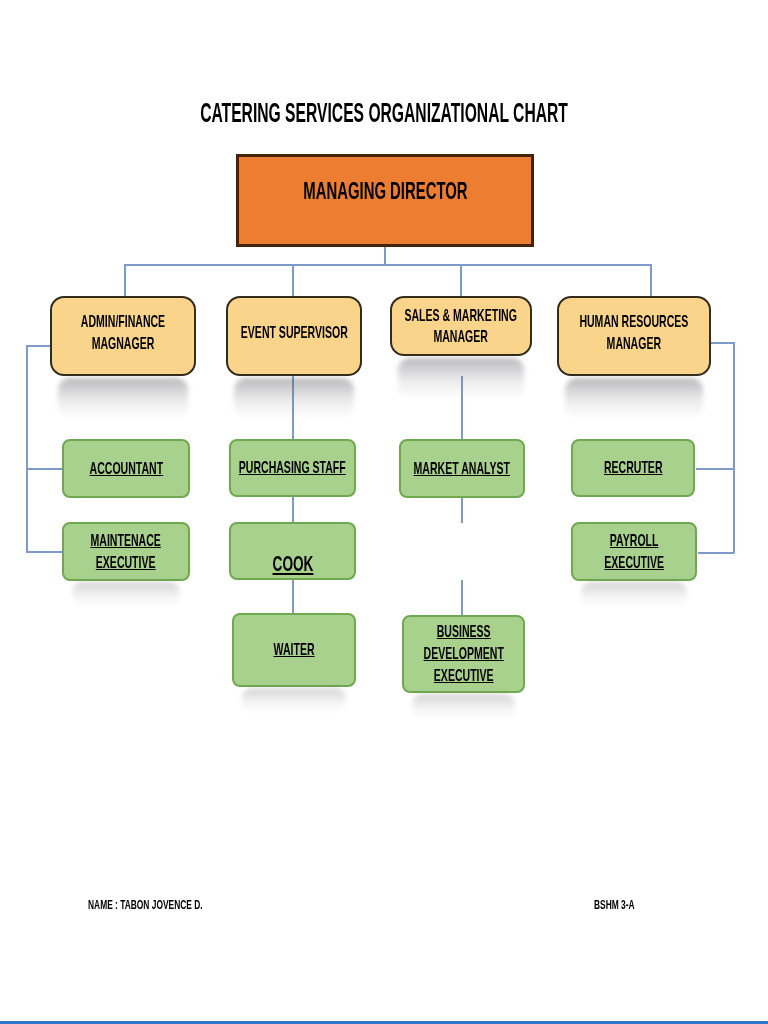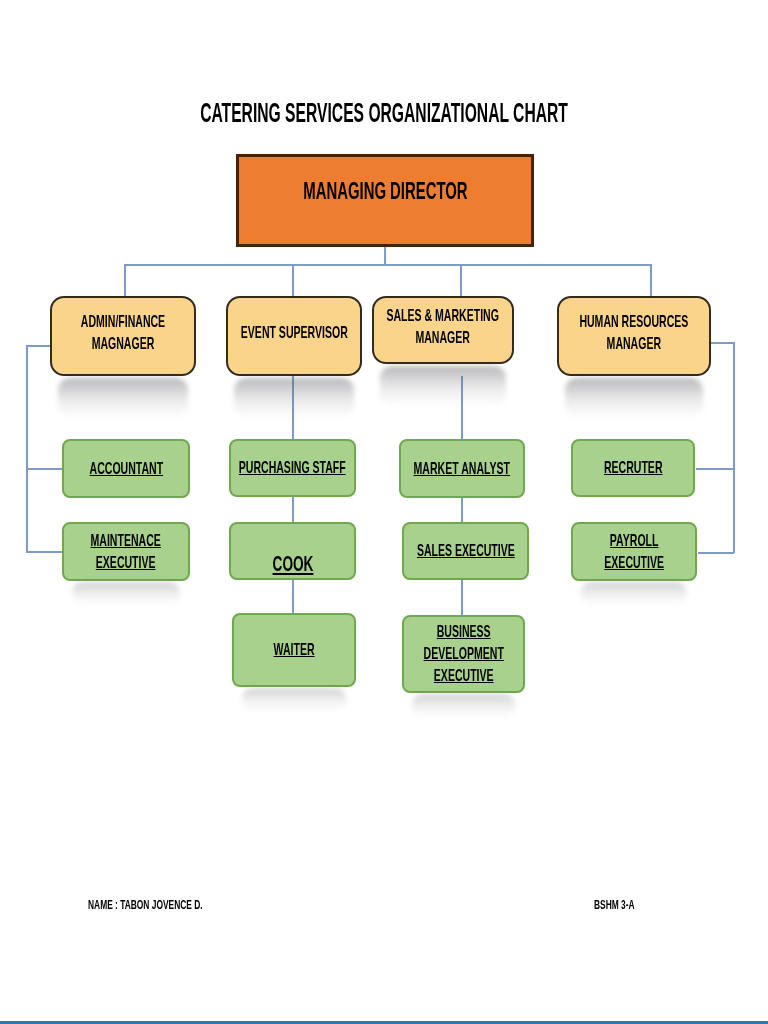--- a/index.html
+++ b/index.html
@@ -98,21 +98,21 @@
     <span class="lbl">MANAGING DIRECTOR</span>
   </div>
 
   <div class="node mgr refl" style="left:50px; top:290px; width:146px; height:80px;">
     <span class="lbl">ADMIN/FINANCE
 MAGNAGER</span>
   </div>
   <div class="node mgr refl" style="left:226px; top:290px; width:136px; height:80px;">
     <span class="lbl">EVENT SUPERVISOR</span>
   </div>
-  <div class="node mgr refl" style="left:372px; top:290px; width:142px; height:68px;">
+  <div class="node mgr refl" style="left:390px; top:290px; width:142px; height:60px;align-items:flex-end;">
     <span class="lbl">SALES &amp; MARKETING
 MANAGER</span>
   </div>
   <div class="node mgr refl" style="left:557px; top:290px; width:154px; height:80px;">
     <span class="lbl">HUMAN RESOURCES
 MANAGER</span>
   </div>
 
   <div class="node staff" style="left:62px; top:433px; width:128px; height:59px;">
     <span class="lbl">ACCOUNTANT</span>
@@ -128,23 +128,20 @@
   <div class="node staff" style="left:229px; top:516px; width:127px; height:58px;align-items:flex-end;">
     <span class="lbl lbl-big">COOK</span>
   </div>
   <div class="node staff" style="left:399px; top:433px; width:126px; height:59px;">
     <span class="lbl">MARKET ANALYST</span>
   </div>
 
   <div class="node staff refl2" style="left:232px; top:607px; width:124px; height:74px;">
     <span class="lbl">WAITER</span>
   </div>
-  <div class="node staff" style="left:402px; top:516px; width:127px; height:58px;">
-    <span class="lbl">SALES EXECUTIVE</span>
-  </div>
   <div class="node staff refl2" style="left:402px; top:609px; width:123px; height:78px;">
     <span class="lbl">BUSINESS
 DEVELOPMENT
 EXECUTIVE</span>
   </div>
 
   <div class="node staff" style="left:571px; top:433px; width:124px; height:58px;">
     <span class="lbl">RECRUTER</span>
   </div>
   <div class="node staff refl2" style="left:571px; top:516px; width:126px; height:59px;">

